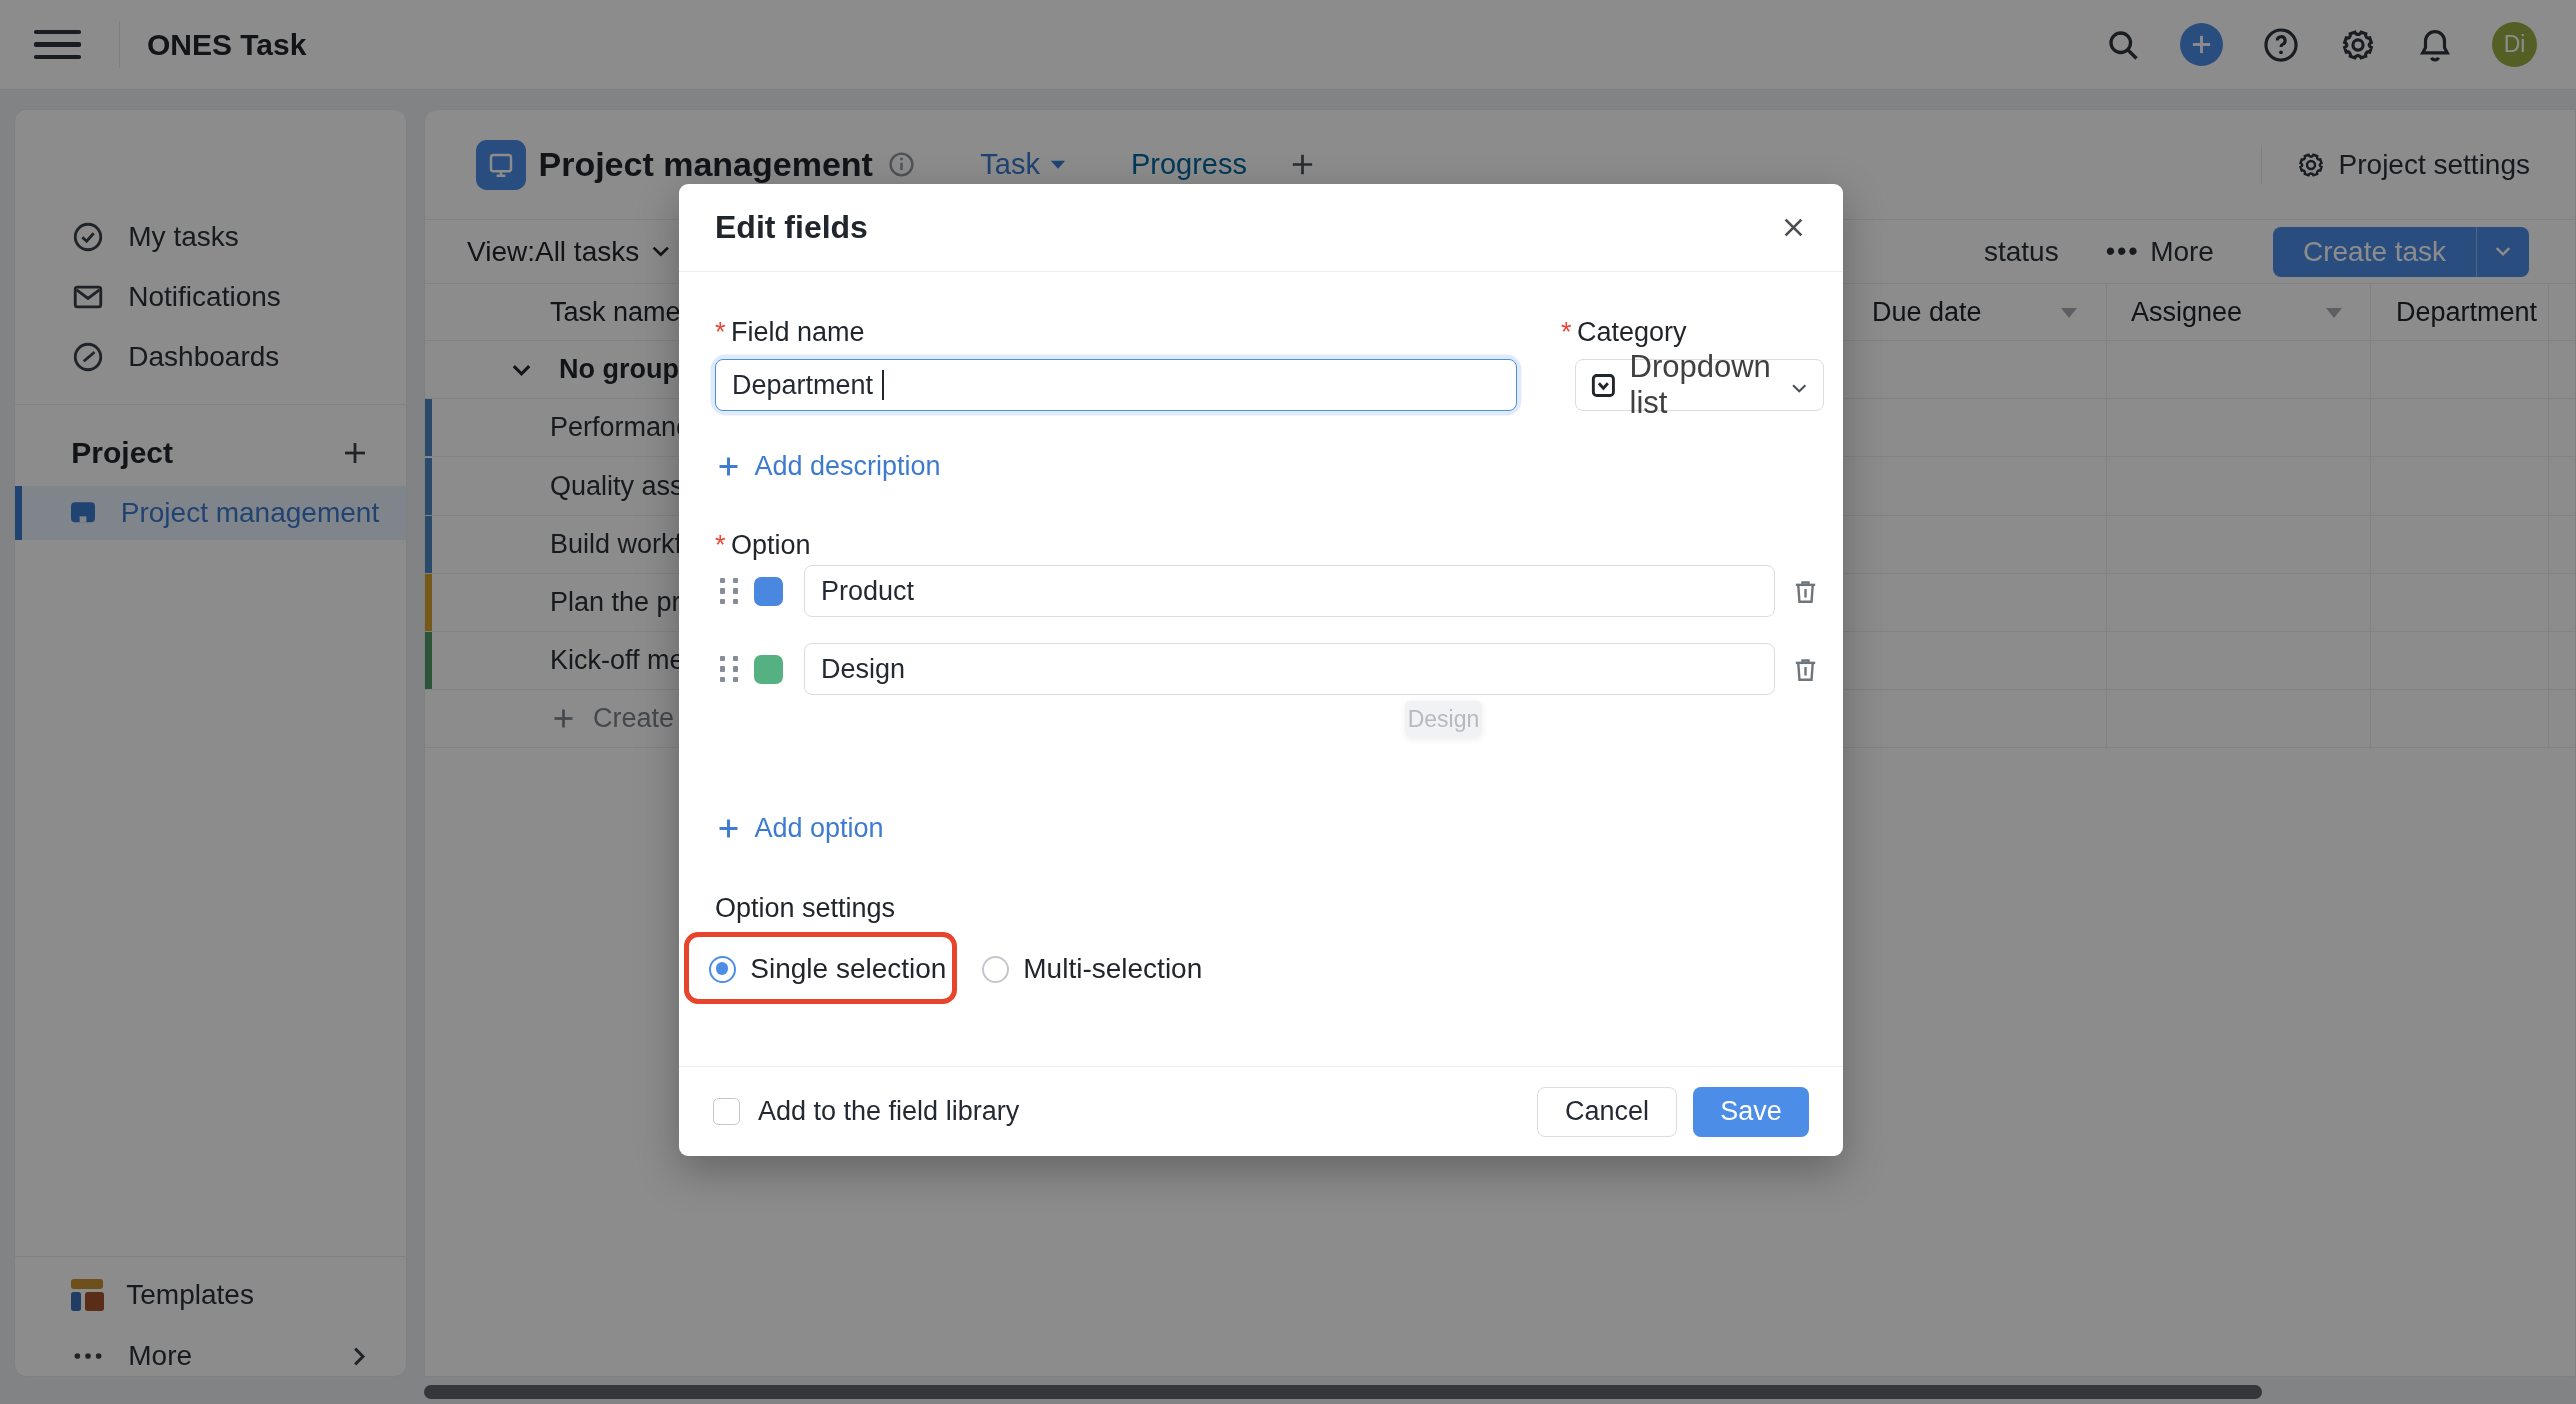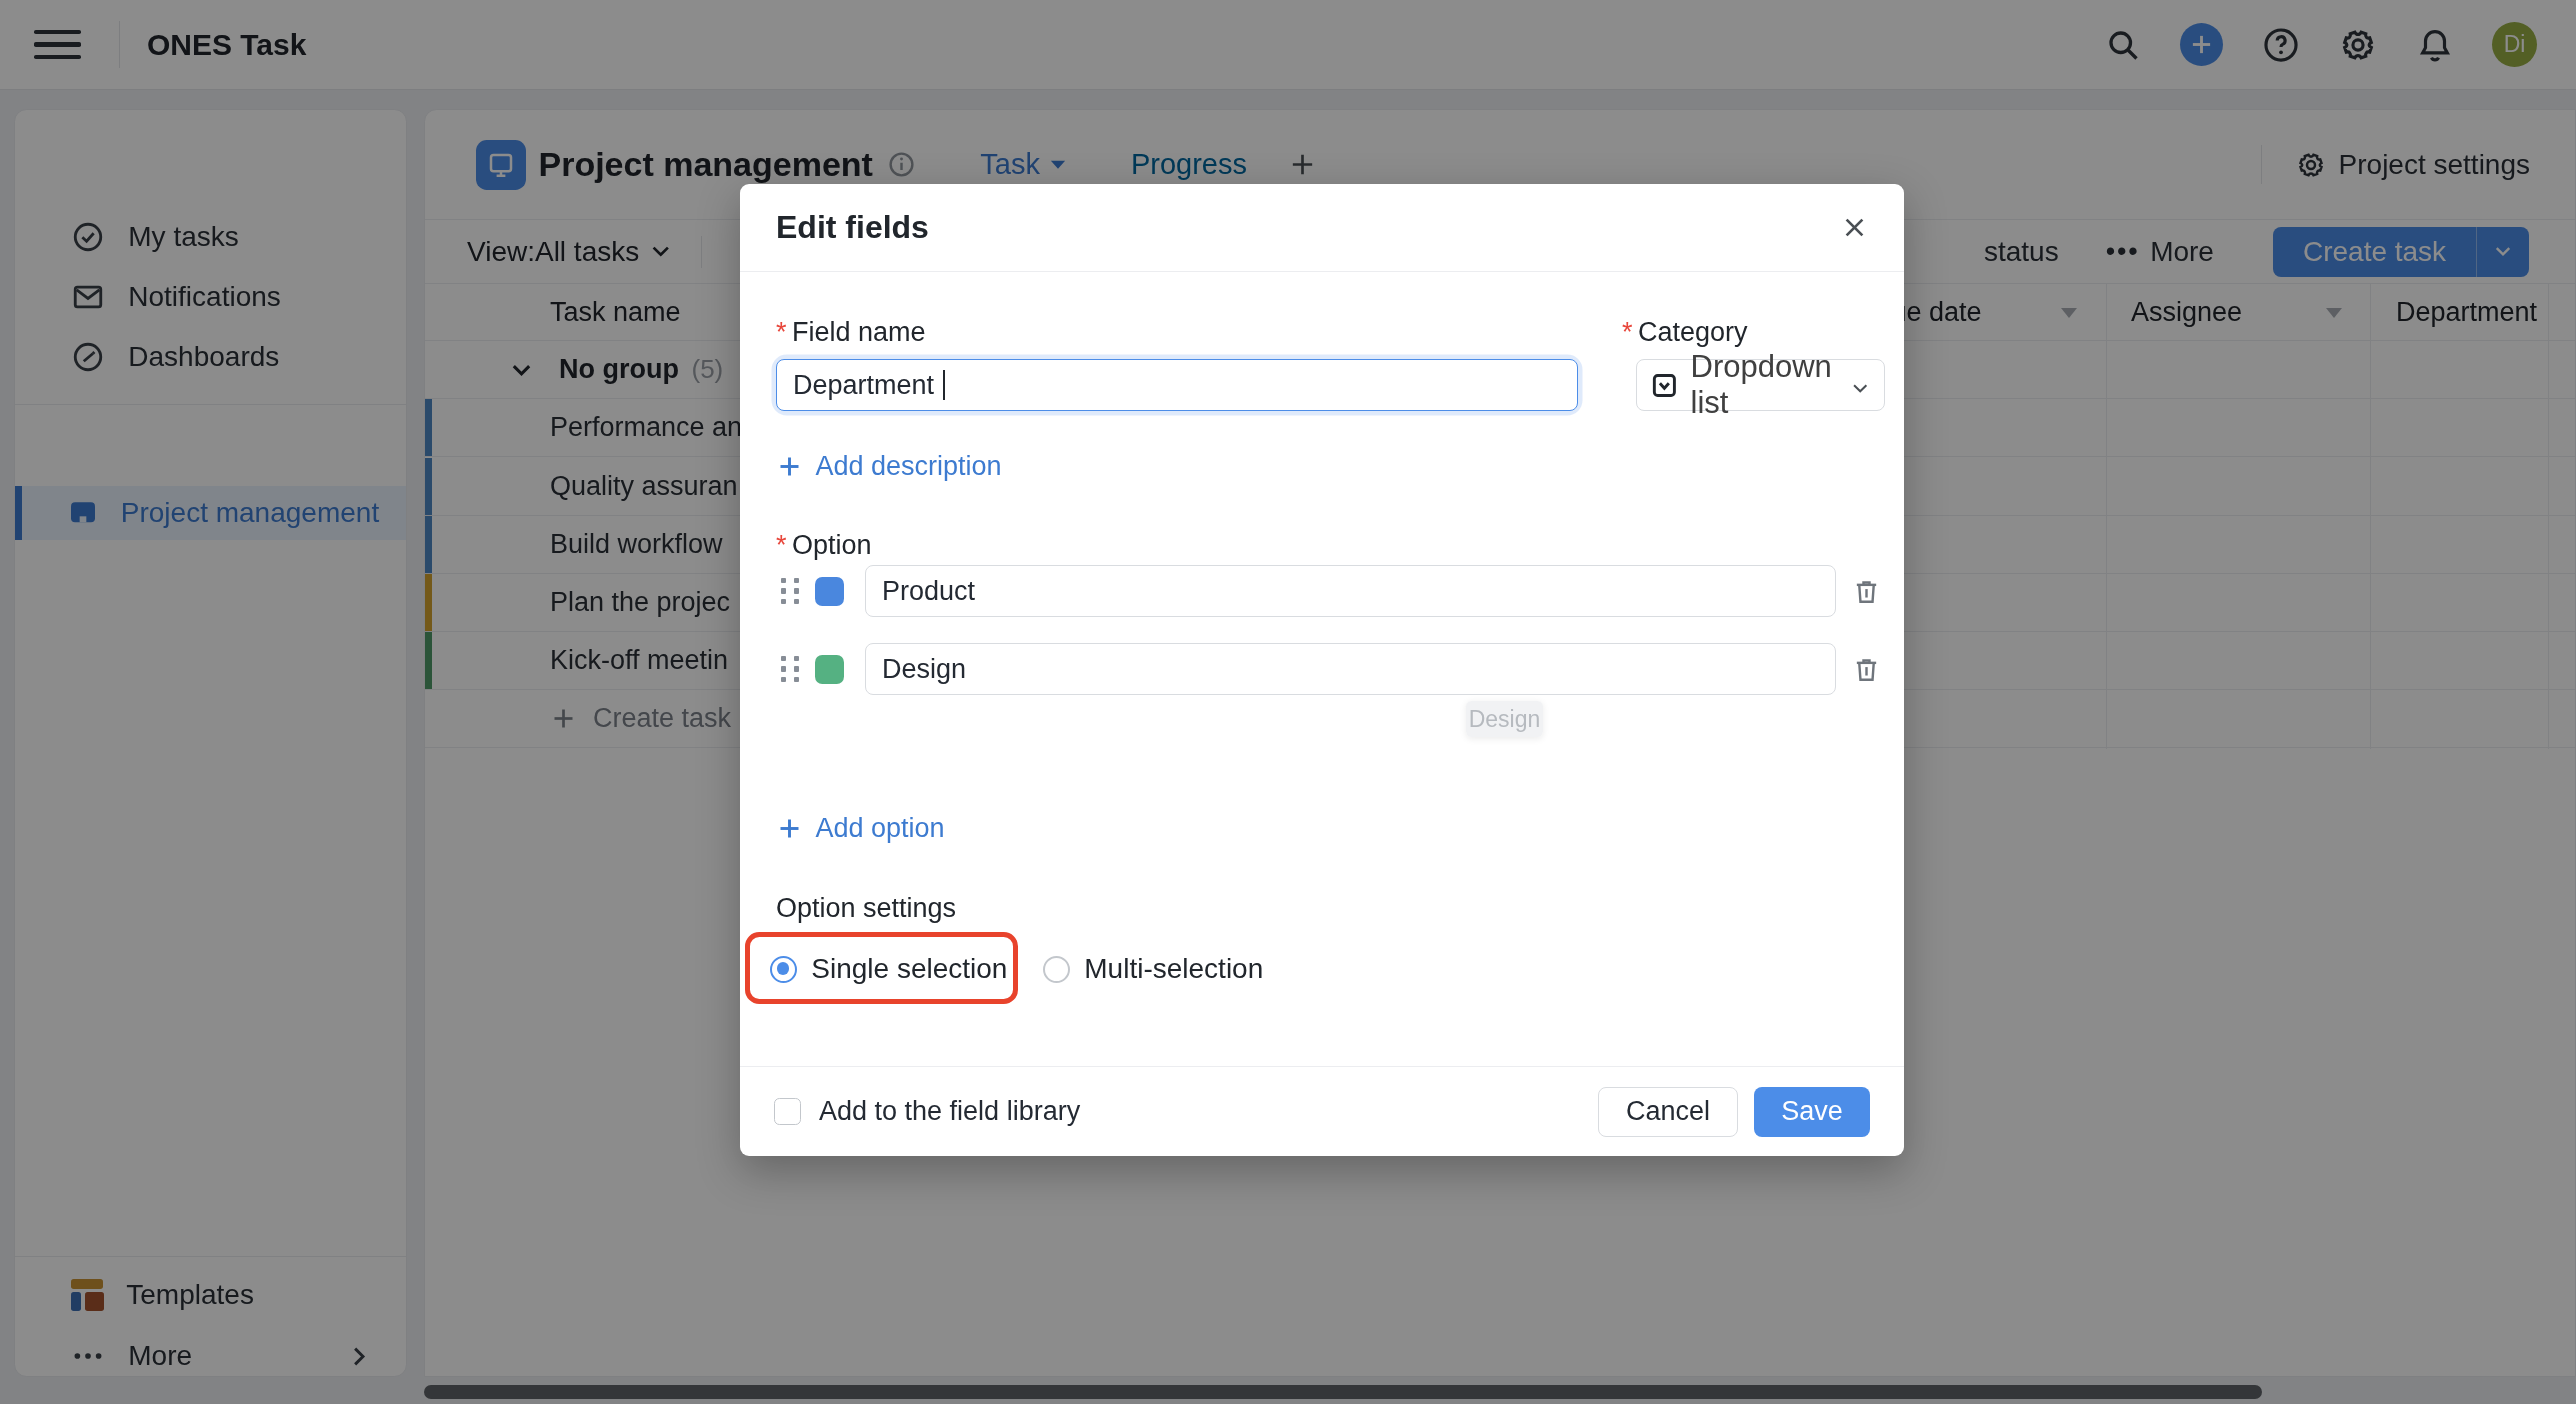--- a/index.html
+++ b/index.html
@@ -76,21 +76,21 @@
   #grow .chev { margin-left:85px; color:#21262C; }
   #grow .gname { margin-left:26px; font-size:27px; font-weight:700; color:#21262C; }
   #grow .gcount { margin-left:12.5px; font-size:26px; color:#9CA1A8; }
   #create-row .plus { margin-left:125px; color:#7C828A; }
   #create-row .txt { margin-left:16px; font-size:27px; color:#7C828A; }
 
   #hscroll { position:absolute; left:424px; top:1385px; width:1838px; height:14.3px; border-radius:7.2px; background:#5F6368; z-index:1; }
 
   
   #overlay { position:absolute; inset:0; background:rgba(0,0,0,0.45); z-index:10; }
-  #modal { position:absolute; left:740px; top:184px; width:1164px; height:972px; background:#FFFFFF; border-radius:9px;
+  #modal { position:absolute; left:679px; top:184px; width:1164px; height:972px; background:#FFFFFF; border-radius:9px;
            box-shadow:0 14.3px 43px rgba(0,0,0,.28); z-index:20; }
   #m-head { position:absolute; left:0; top:0; width:100%; height:88px; border-bottom:0.9px solid #ECEDF0; display:flex; align-items:center; padding:0 36px; }
   #m-title { font-size:32px; font-weight:700; color:#21262C; }
   #m-close { margin-left:auto; color:#4A4F54; cursor:pointer; }
   .req::before { content:"*"; color:#E8473C; margin-right:5.4px; font-size:27px; }
   .m-label { position:absolute; font-size:27px; font-weight:500; color:#21262C; }
   .m-input { position:absolute; height:52px; border:0.9px solid #D9DCE0; border-radius:8px; font-size:27px; color:#242A33;
              padding:0 16px; font-family:"Liberation Sans", sans-serif; background:#fff; outline:none; width:100%; }
   .focus-wrap { position:absolute; border-radius:10.7px; box-shadow:0 0 0 4.5px rgba(76,141,232,.18); }
   .focus-wrap .m-input { position:relative; border:1.8px solid #4C8DE8; }
@@ -192,20 +192,29 @@
     <span class="ic">
       <svg width="34" height="34" viewBox="0 0 24 24" fill="none" stroke="currentColor" stroke-width="2">
           <circle cx="12" cy="12" r="9"></circle>
           <line x1="9" y1="15" x2="15.5" y2="9.5"></line>
           <line x1="15.5" y1="9.5" x2="16.5" y2="8.5"></line>
         </svg>
     </span>
     <span>Dashboards</span>
   </div>
   <div class="sb-div" style="top:294px;"></div>
+  <div class="sb-sect" style="top:315px;">
+    <span class="t">Project</span>
+    <span class="sb-plus">
+      <svg width="30" height="30" viewBox="0 0 24 24" stroke="currentColor" stroke-width="2.2">
+          <line x1="12" y1="4" x2="12" y2="20"></line>
+          <line x1="4" y1="12" x2="20" y2="12"></line>
+        </svg>
+    </span>
+  </div>
   <div class="sb-selected">
     <span class="bar"></span>
     <span class="ic" style="color:#3D7BD0;">
       <svg width="32" height="32" viewBox="0 0 24 24">
           <rect x="3" y="4" width="18" height="15" rx="3" fill="currentColor"></rect>
           <rect x="9.5" y="14.5" width="5" height="4.5" fill="#EAF2FD"></rect>
         </svg>
     </span>
     <span class="label">Project management</span>
   </div>

